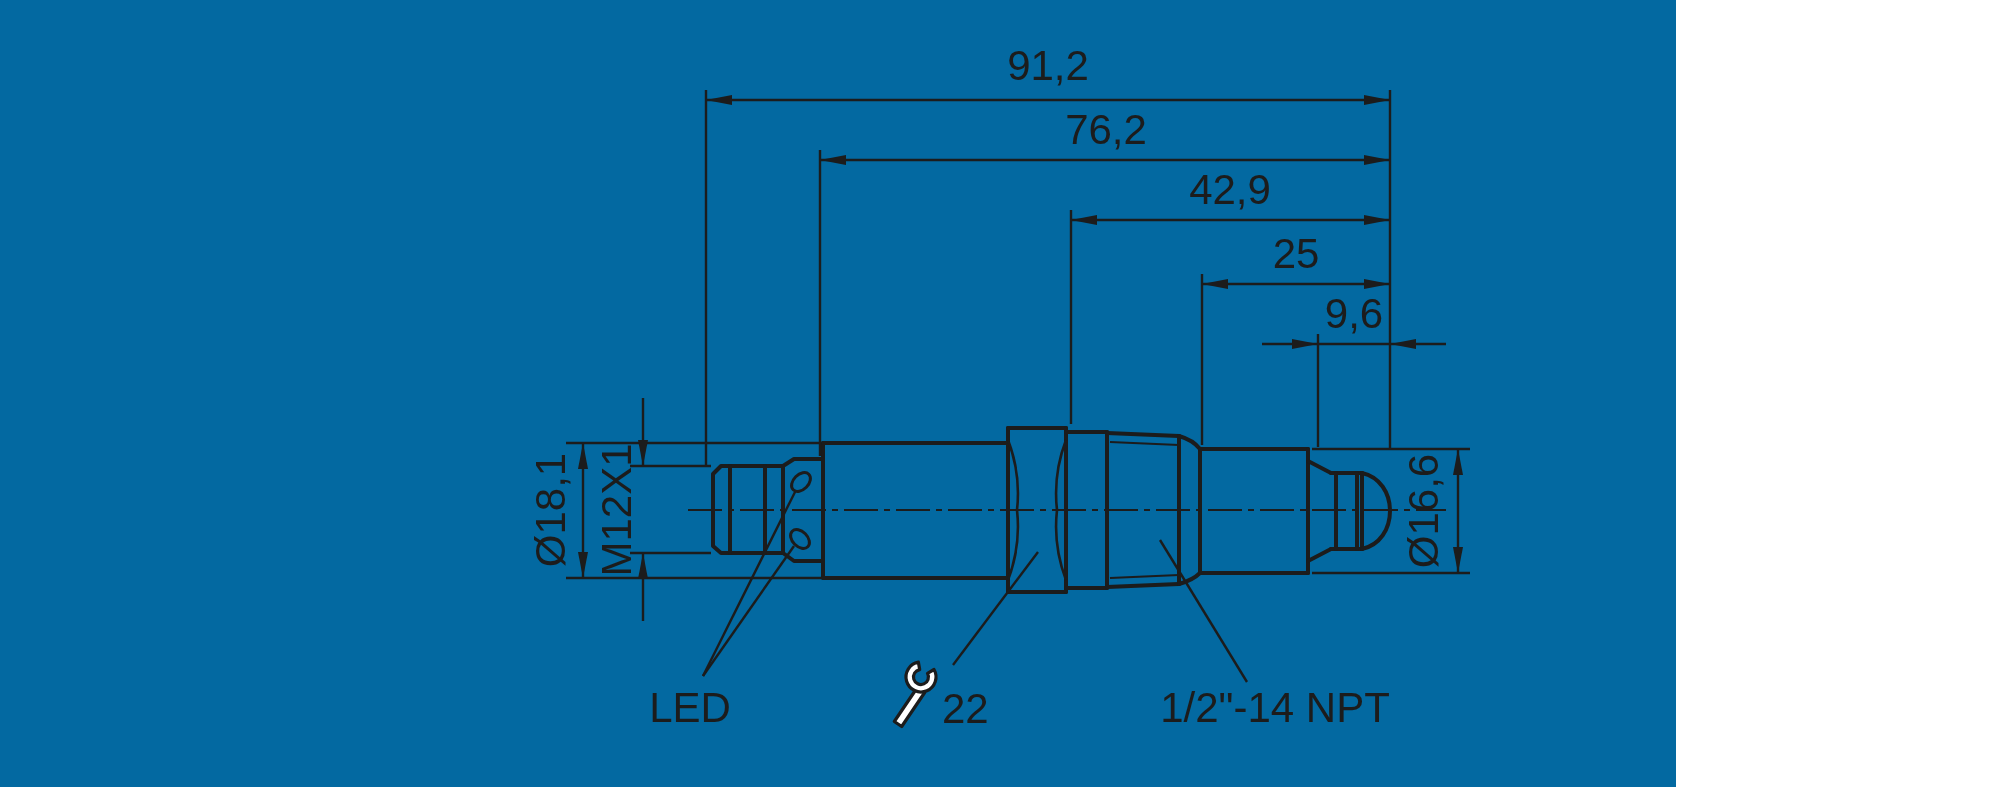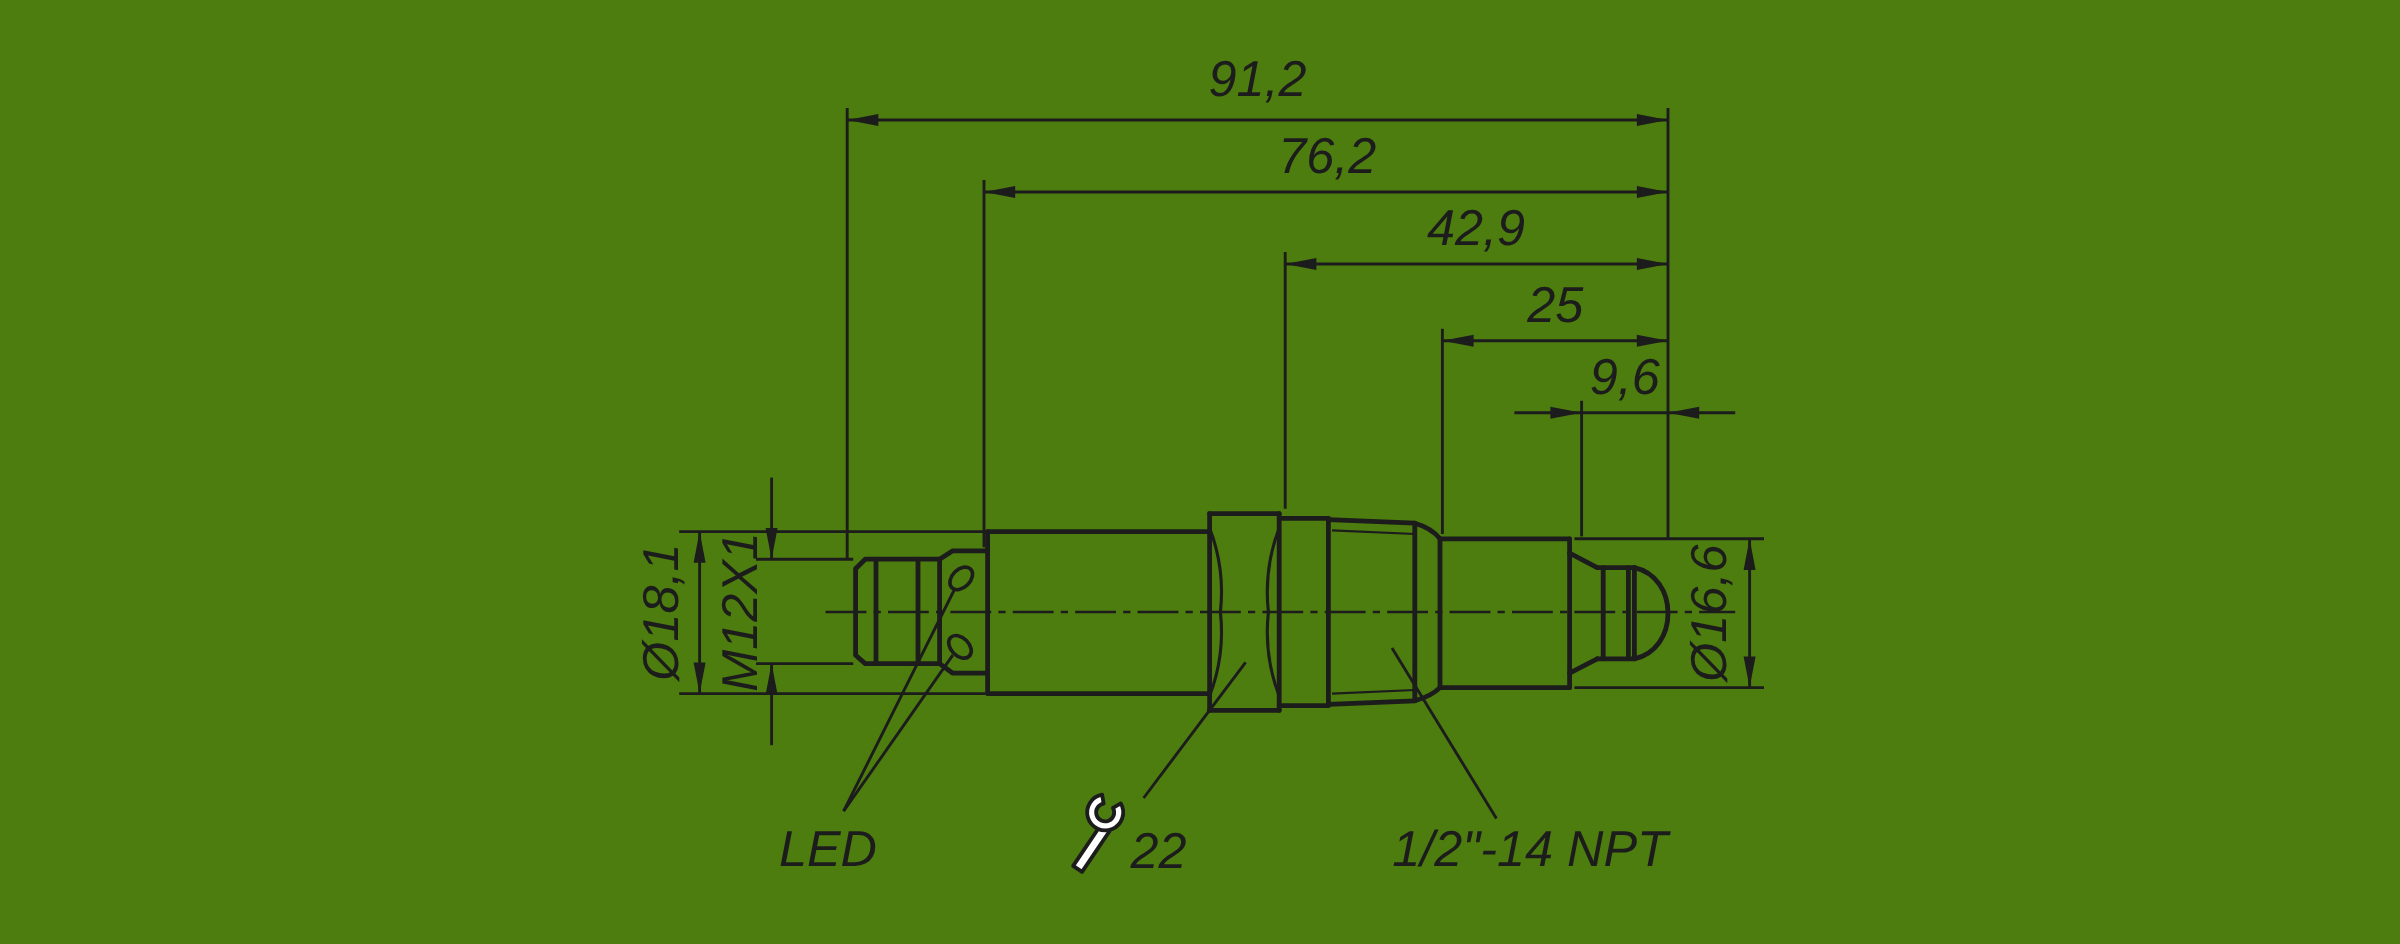--- a/index.html
+++ b/index.html
@@ -2,26 +2,25 @@
 <html><head>
 <meta charset="utf-8">
 <style>
   html, body {
     margin: 0;
     padding: 0;
     background: #ffffff;
   }
   #stage {
     position: relative;
-    width: 2000px;
+    width: 1676px;
     height: 787px;
-    background: #4d7c0f;
+    background: #0369a1;
     overflow: hidden;
     font-family: "Liberation Sans", sans-serif;
-    font-style: italic;
   }
   svg { display: block; }
   .dim-stroke  { stroke: #1c1c1c; stroke-width: 2.4; fill: none; }
   .thin-stroke { stroke: #1c1c1c; stroke-width: 1.8; fill: none; }
   .body-stroke { stroke: #1c1c1c; stroke-width: 4;   fill: none; stroke-linejoin: round; stroke-linecap: round; }
   .hex-arc     { stroke: #1c1c1c; stroke-width: 2.6; fill: none; }
   .led-ring    { stroke: #1c1c1c; stroke-width: 3;   fill: none; }
   .arrow       { fill: #1c1c1c; stroke: none; }
   .cl          { stroke: #1c1c1c; stroke-width: 2.2; stroke-dasharray: 34 6 6 6; fill: none; }
   .dim-text {

